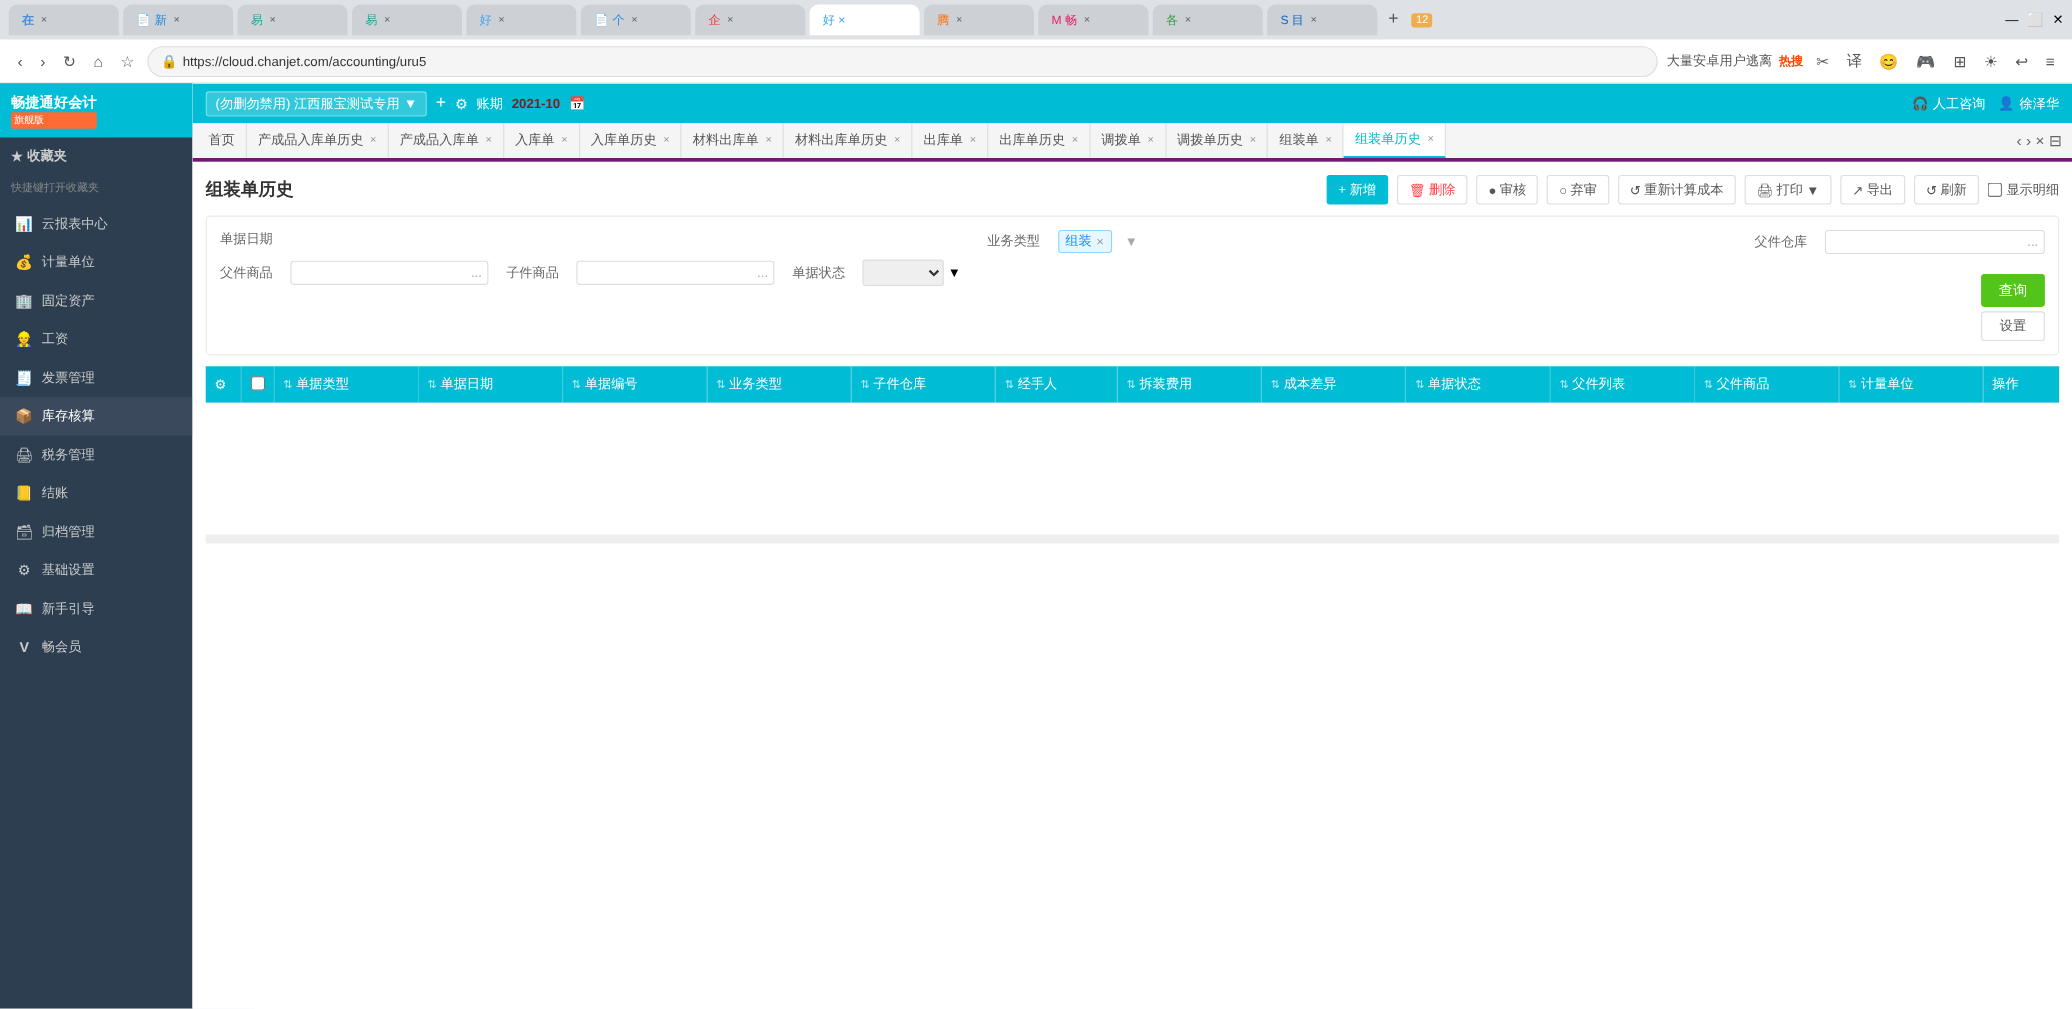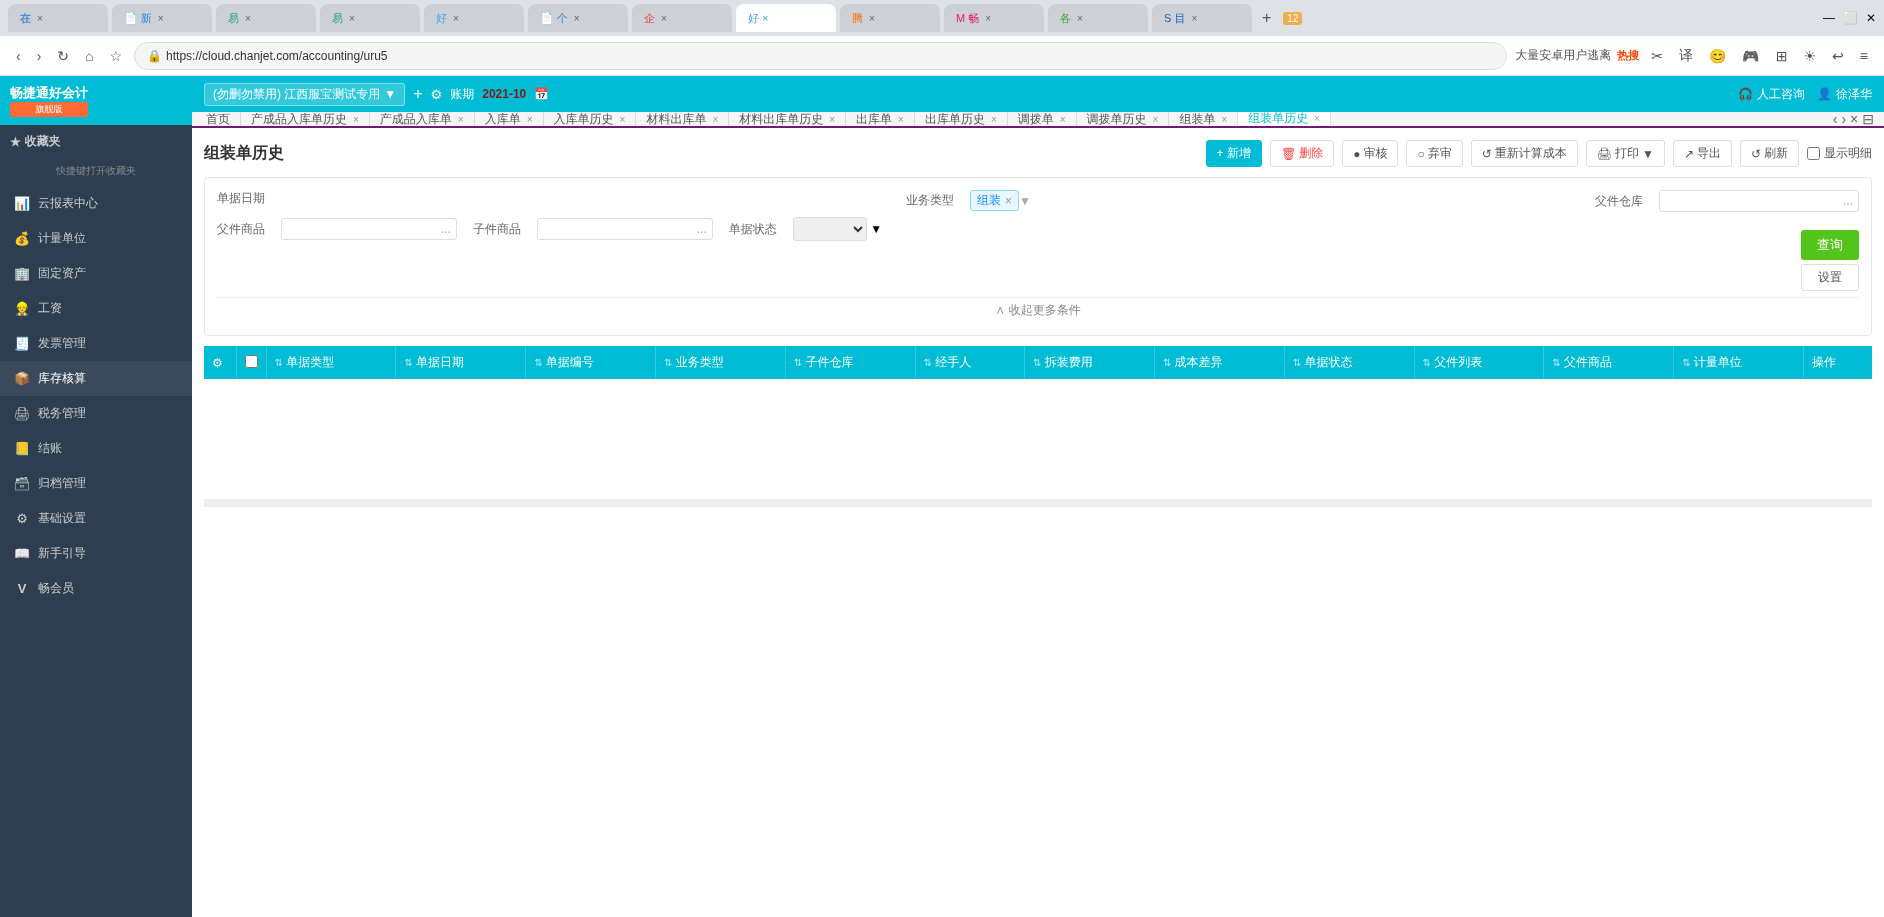--- a/index.html
+++ b/index.html
@@ -16,21 +16,21 @@
     .browser-nav { background: #fff; height: 40px; display: flex; align-items: center; padding: 0 12px; gap: 8px; border-bottom: 1px solid #ddd; }
     .nav-btn { background: none; border: none; cursor: pointer; color: #555; font-size: 14px; padding: 4px; border-radius: 4px; }
     .address-bar { flex: 1; background: #f5f5f5; border: 1px solid #ddd; border-radius: 16px; height: 28px; display: flex; align-items: center; padding: 0 12px; font-size: 12px; color: #333; }
     .search-bar { display: flex; align-items: center; gap: 6px; color: #555; font-size: 12px; }
     .hot-tag { color: #ff4400; font-weight: bold; font-size: 11px; }
 
     
     .app-layout { display: flex; height: calc(100vh - 76px); }
 
     
-    .sidebar { width: 192px; background: #2c3e50; color: #fff; display: flex; flex-direction: column; flex-shrink: 0; text-align: center; }
+    .sidebar { width: 175px; background: #2c3e50; color: #fff; display: flex; flex-direction: column; flex-shrink: 0; }
     .sidebar-header { background: #00bcd4; padding: 8px 10px; display: flex; align-items: center; gap: 6px; }
     .sidebar-logo { color: #fff; font-size: 13px; font-weight: bold; }
     .sidebar-logo-sub { font-size: 9px; background: #ff6b35; padding: 1px 3px; border-radius: 2px; }
     .sidebar-favorites { padding: 8px 10px; }
     .sidebar-favorites-title { color: #ccc; font-size: 12px; font-weight: bold; display: flex; align-items: center; gap: 4px; }
     .sidebar-favorites-sub { color: #888; font-size: 10px; margin-top: 14px; }
     .sidebar-nav { flex: 1; overflow-y: auto; }
     .sidebar-item { display: flex; align-items: center; gap: 8px; padding: 9px 14px; cursor: pointer; color: #ccc; font-size: 12px; }
     .sidebar-item.active { background: #3a4a5c; color: #fff; }
     .sidebar-item-icon { width: 16px; height: 16px; display: flex; align-items: center; justify-content: center; font-size: 13px; }
@@ -38,21 +38,21 @@
     
     .main-content { flex: 1; display: flex; flex-direction: column; background: #fff; overflow: hidden; }
 
     
     .app-header { background: #00bcd4; height: 36px; display: flex; align-items: center; padding: 0 12px; gap: 8px; color: #fff; }
     .company-select { background: rgba(255,255,255,0.2); border: 1px solid rgba(255,255,255,0.4); border-radius: 3px; padding: 2px 8px; color: #fff; font-size: 12px; cursor: pointer; display: flex; align-items: center; gap: 4px; }
     .header-actions { margin-left: auto; display: flex; align-items: center; gap: 12px; }
     .header-action-btn { color: #fff; font-size: 12px; cursor: pointer; display: flex; align-items: center; gap: 4px; }
 
     
-    .tab-bar { background: #f5f5f5; border-bottom: 2px solid #701a75; display: flex; align-items: center; overflow-x: auto; white-space: nowrap; height: 16px; padding: 0 4px; }
+    .tab-bar { background: #f5f5f5; border-bottom: 4px solid #701a75; display: flex; align-items: center; overflow-x: auto; white-space: nowrap; height: 35px; padding: 0 4px; }
     .page-tab { display: inline-flex; align-items: center; gap: 4px; padding: 4px 10px; font-size: 12px; cursor: pointer; border-right: 1px solid #ddd; color: #555; height: 32px; }
     .page-tab.active { background: #fff; color: #00bcd4; border-bottom: 2px solid #00bcd4; }
     .page-tab .tab-x { font-size: 10px; color: #999; margin-left: 2px; }
     .tab-bar-actions { margin-left: auto; display: flex; align-items: center; gap: 4px; padding: 0 6px; }
 
     
     .page-content { flex: 1; overflow-y: auto; padding: 12px; }
 
     
     .page-title-row { display: flex; align-items: center; justify-content: space-between; margin-bottom: 10px; }
@@ -397,21 +397,21 @@
                   <option>未审核</option>
                 </select>
                 <span>▼</span>
               </div>
             </div>
           </div>
 
           <div style="flex:1;">
             <div class="filter-row">
               <span class="filter-label">业务类型</span>
-              <div style="display:flex;align-items:center;gap:0;flex:1;">
+              <div style="display:flex;align-items:center;gap:12px;flex:1;">
                 <span class="filter-tag">
                   <span>组装</span>
                   <span class="tag-x">×</span>
                 </span>
                 <span style="color:#aaa;cursor:pointer;">▼</span>
               </div>
             </div>
           </div>
 
           <div style="display:flex;flex-direction:column;gap:8px;align-items:flex-end;">
@@ -422,24 +422,20 @@
                 <span style="position:absolute;right:6px;top:50%;transform:translateY(-50%);color:#aaa;cursor:pointer;">...</span>
               </div>
             </div>
             <div class="filter-actions">
               <button class="query-btn">查询</button>
               <button class="set-btn">设置</button>
             </div>
           </div>
         </div>
 
-        <div class="collapse-row">
-          <span>∧</span>
-          <span>收起更多条件</span>
-        </div>
       </div>
 
       <table class="data-table">
         <thead class="table-header">
           <tr>
             <th class="th-gear">⚙</th>
             <th class="th-check">
               <input type="checkbox" style="">
             </th>
             <th><span class="sort-icon">⇅</span> 单据类型</th>

